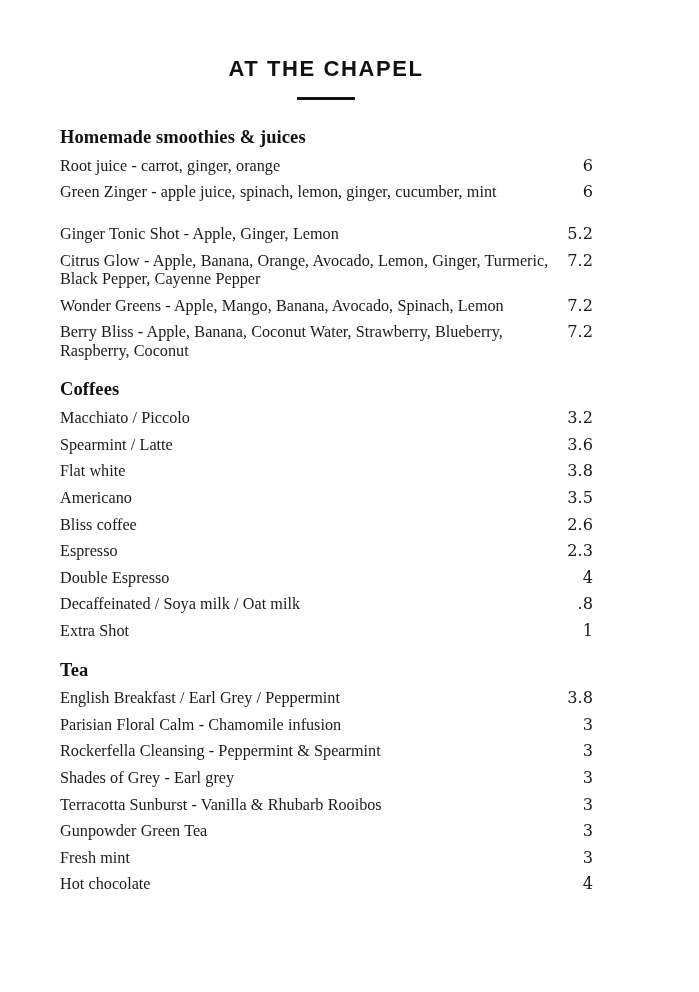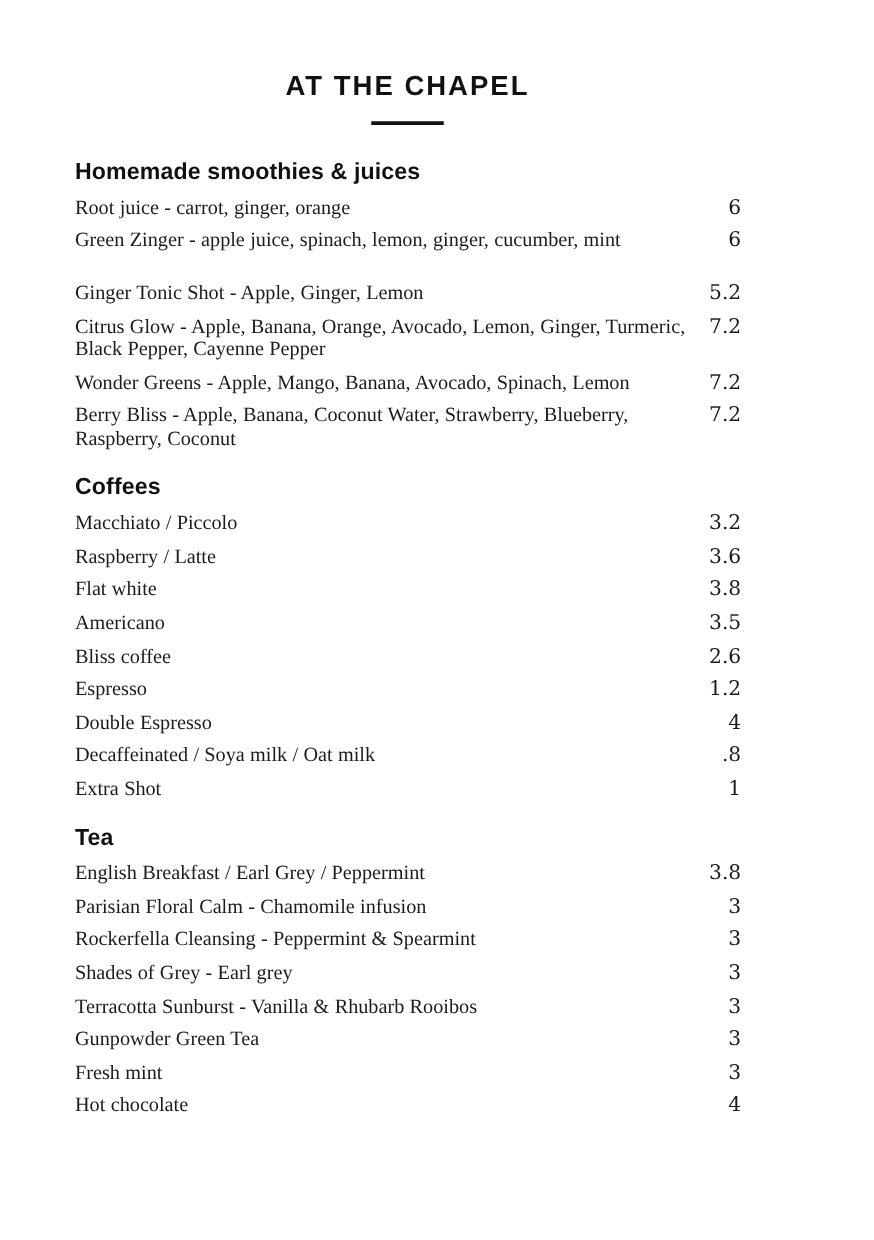--- a/index.html
+++ b/index.html
@@ -51,21 +51,21 @@
   }
 
   .section {
     margin: 0;
   }
   .section + .section {
     margin-top: 15px;
   }
 
   .section-title {
-    font-family: Liberation Sans, sans-serif;
+    font-family: Liberation Serif, serif;
     font-weight: bold;
     font-size: 18.5px;
     line-height: 1.12;
     color: #111111;
     margin: 0 0 5px 0;
     letter-spacing: 0.1px;
   }
 
   .items {
     list-style: none;
@@ -144,38 +144,38 @@
         </ul>
       </div>
       <div class="section">
         <div class="section-title">Coffees</div>
         <ul class="items">
           <li class="item">
             <span class="item-name">Macchiato / Piccolo</span>
             <span class="item-price">3.2</span>
           </li>
           <li class="item">
-            <span class="item-name">Raspberry / Latte</span>
+            <span class="item-name">Spearmint / Latte</span>
             <span class="item-price">3.6</span>
           </li>
           <li class="item">
             <span class="item-name">Flat white</span>
             <span class="item-price">3.8</span>
           </li>
           <li class="item">
             <span class="item-name">Americano</span>
             <span class="item-price">3.5</span>
           </li>
           <li class="item">
             <span class="item-name">Bliss coffee</span>
             <span class="item-price">2.6</span>
           </li>
           <li class="item">
             <span class="item-name">Espresso</span>
-            <span class="item-price">1.2</span>
+            <span class="item-price">2.3</span>
           </li>
           <li class="item">
             <span class="item-name">Double Espresso</span>
             <span class="item-price">4</span>
           </li>
           <li class="item">
             <span class="item-name">Decaffeinated / Soya milk / Oat milk</span>
             <span class="item-price">.8</span>
           </li>
           <li class="item">

